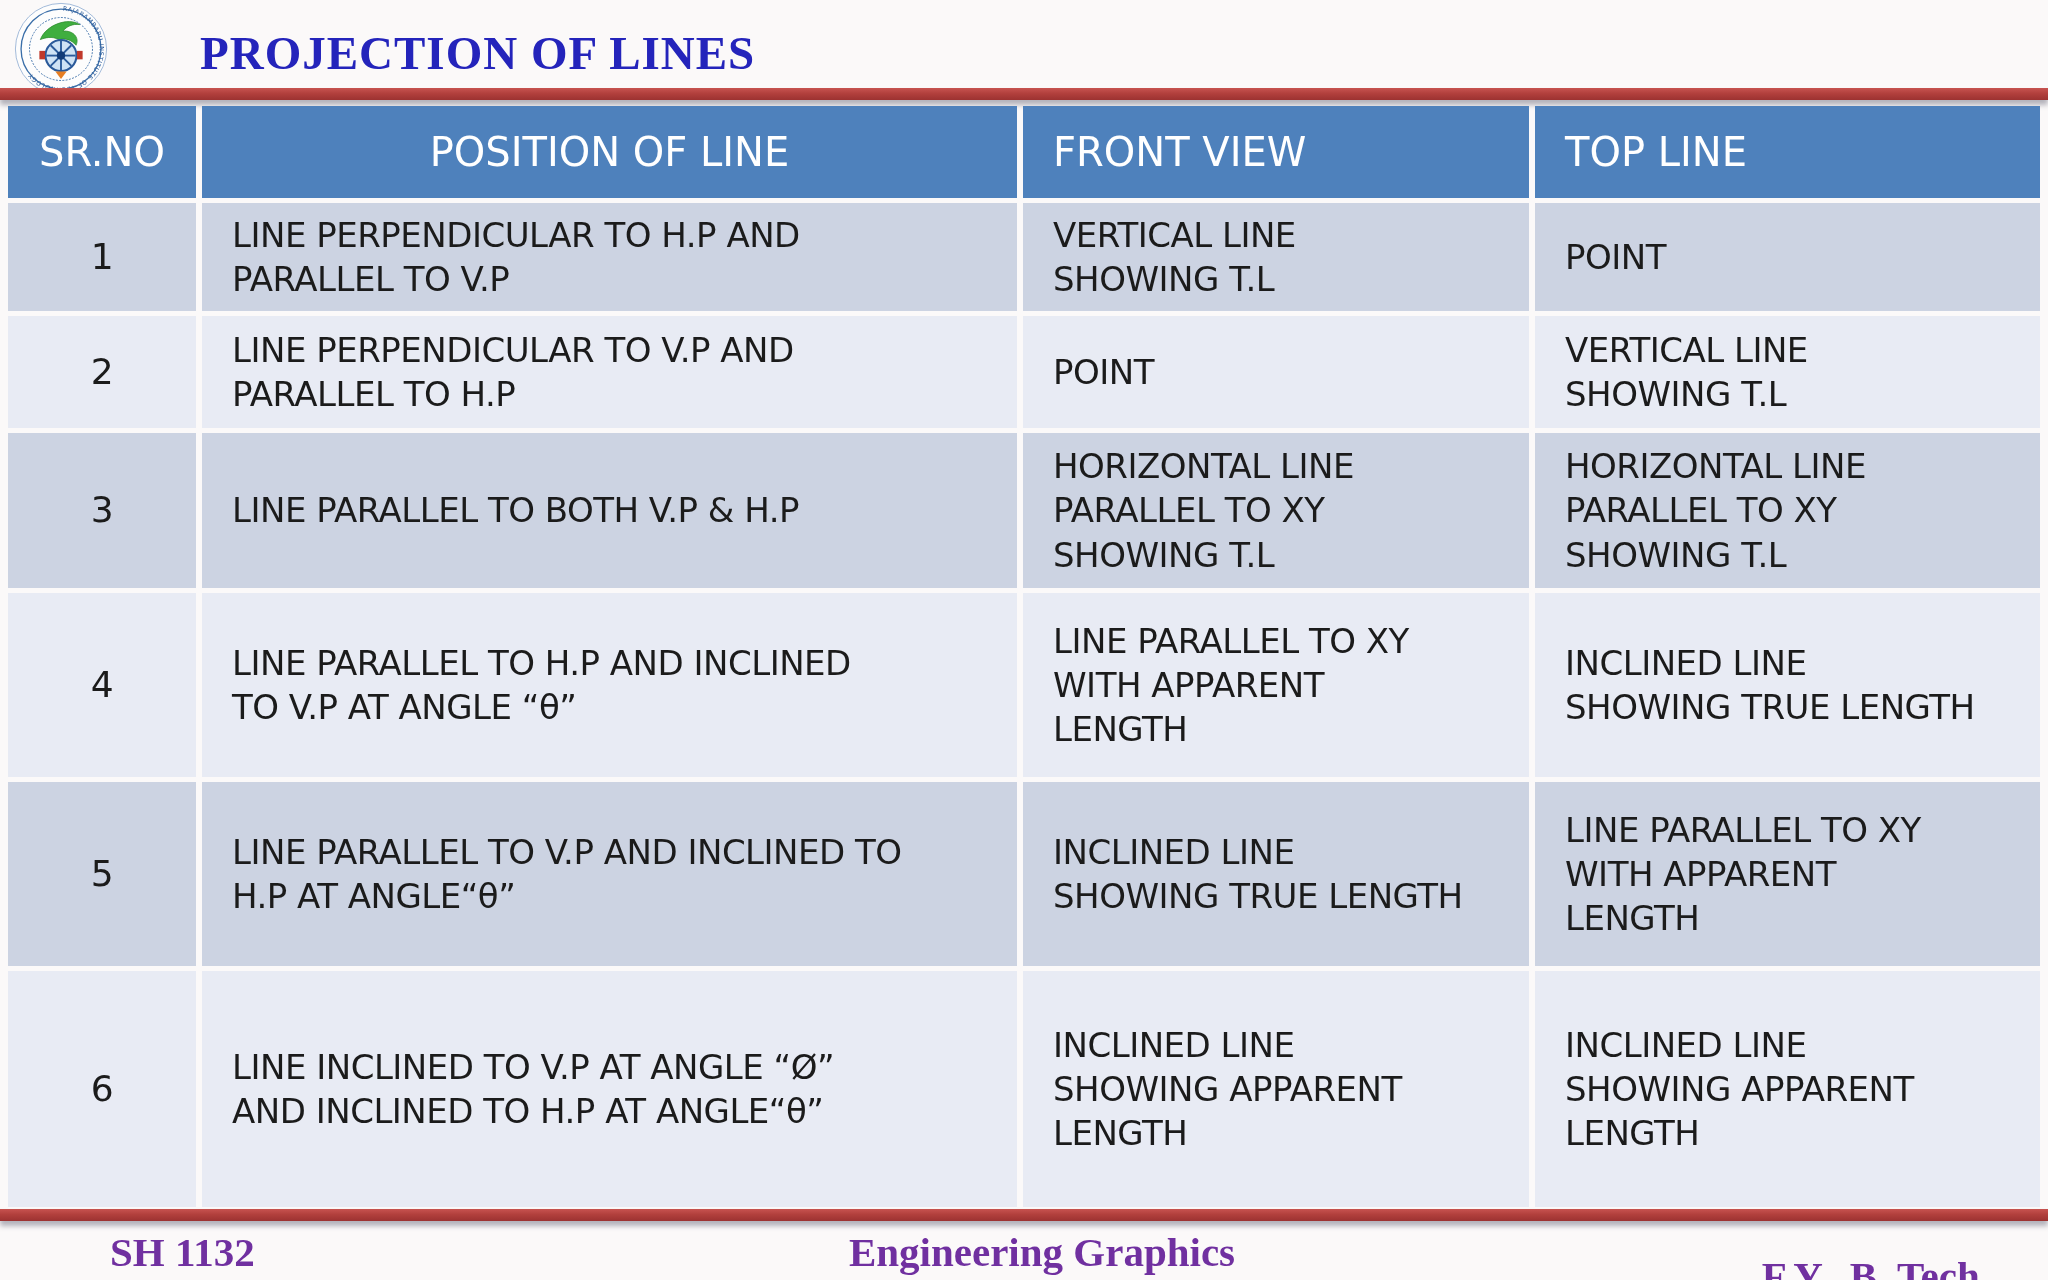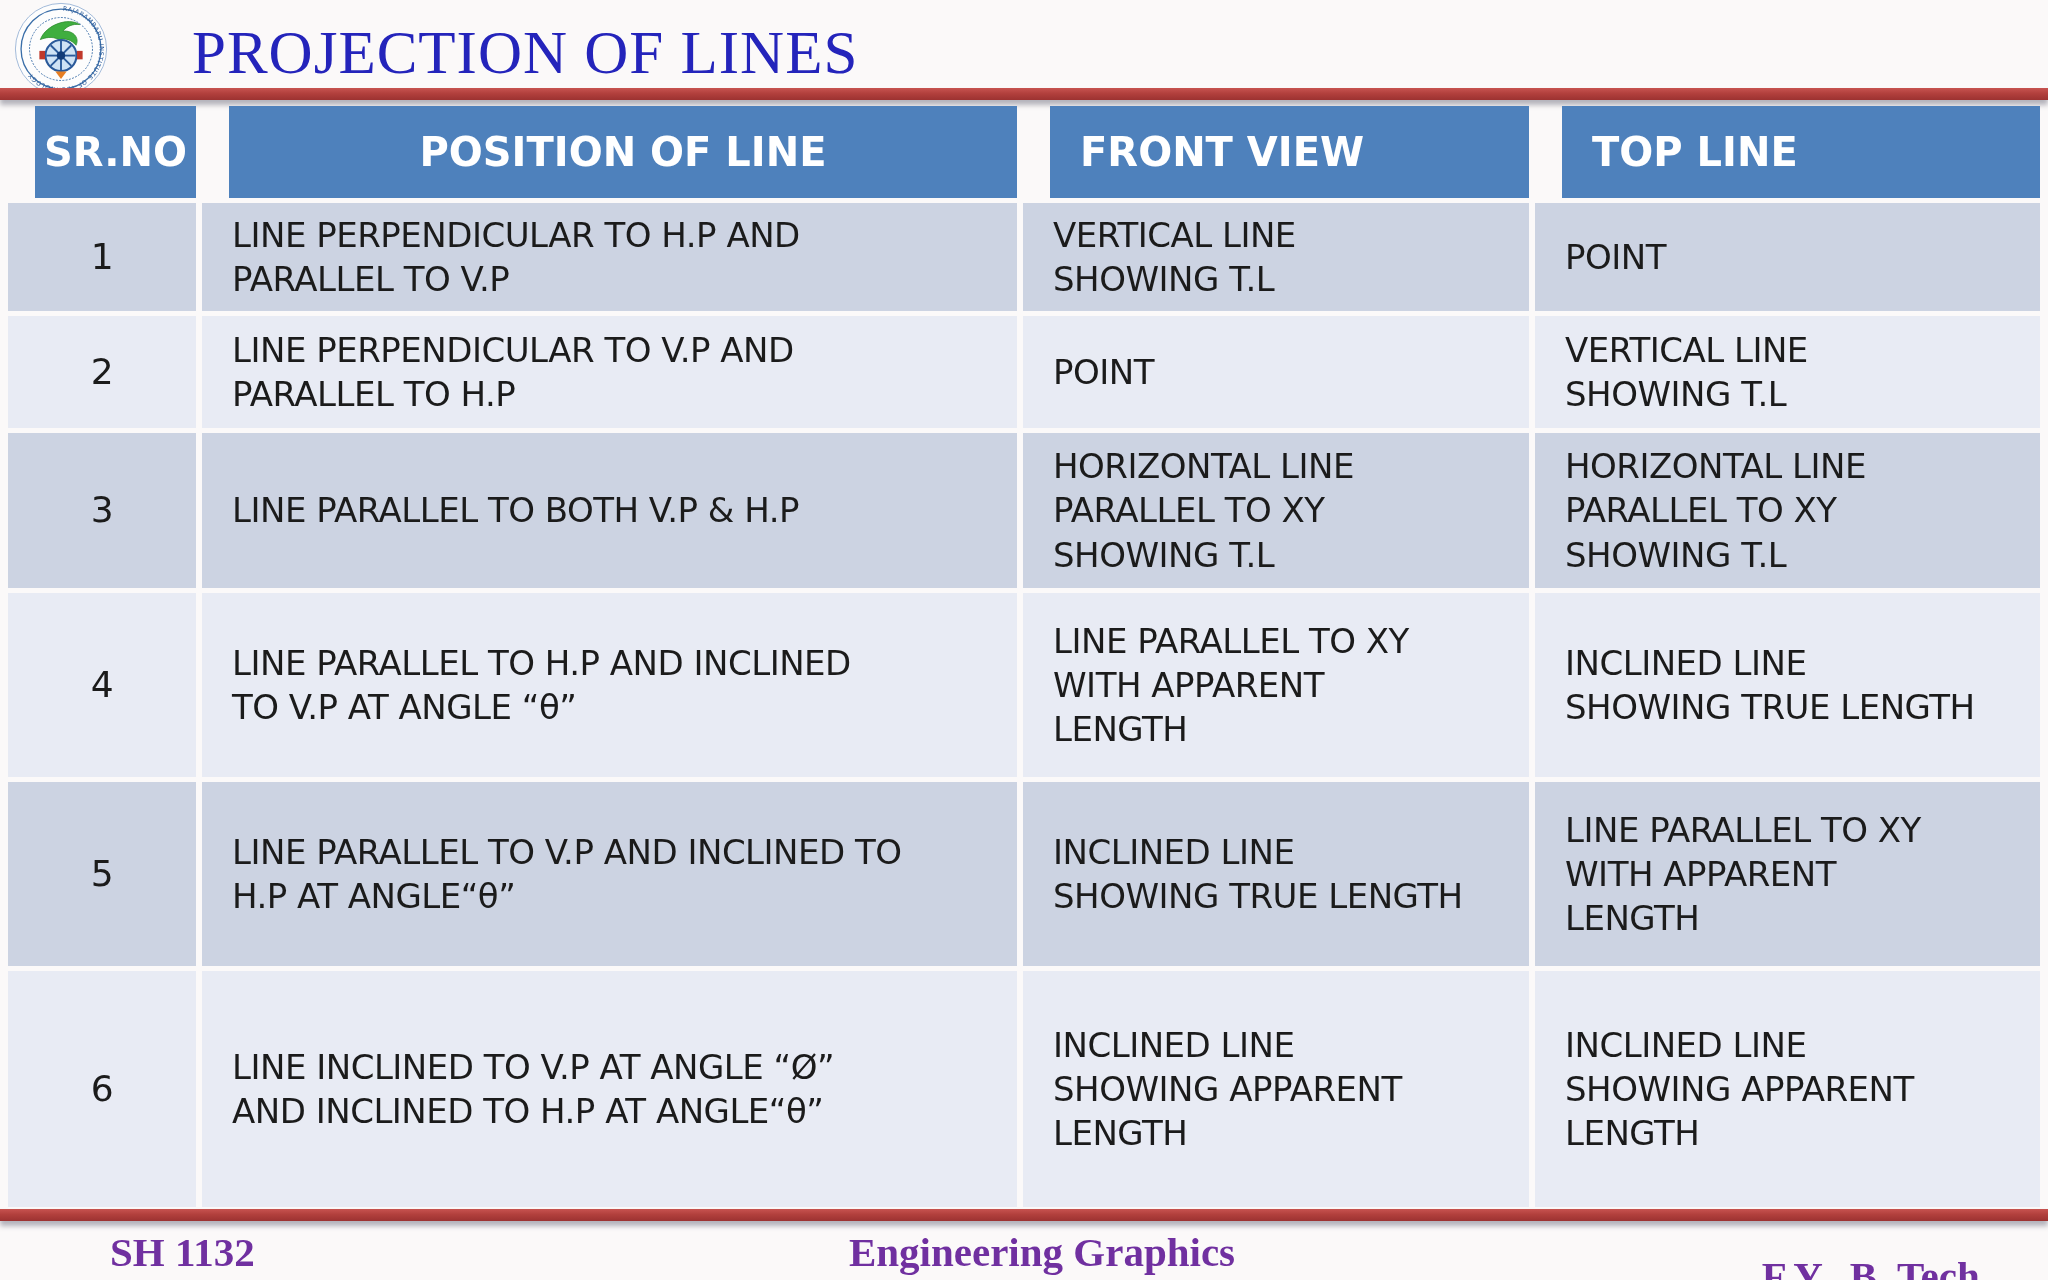--- a/index.html
+++ b/index.html
@@ -4,22 +4,22 @@
 <style>
   html,body{margin:0;padding:0;background:#888;}
   .slide{
     position:relative; width:2048px; height:1280px; overflow:hidden;
     background:#fbf9f9;
     font-family:"DejaVu Sans", sans-serif;
   }
   
   .logo{position:absolute; left:14px; top:2px; width:94px; height:94px;}
   .title{
-    position:absolute; left:192px; top:18px; margin:0;
-    font-family:"Liberation Serif", serif; font-weight:400; font-size:61px;
+    position:absolute; left:192px; top:18px; margin:8px;
+    font-family:"Liberation Serif", serif; font-weight:700; font-size:47px;
     letter-spacing:1px; color:var(--title-blue,#2424bb); white-space:pre;
   }
   .rule{
     position:absolute; left:0; width:2048px; height:12px;
     background:linear-gradient(to bottom,#c75350 0%, #b2403d 45%, #9c3231 100%);
     box-shadow:0 5px 5px rgba(110,110,125,.5);
   }
   .rule-top{top:88px;}
   .rule-bottom{top:1209px;}
   
@@ -31,21 +31,21 @@
     gap:5px 6px;
   }
   .cell{
     display:flex; align-items:center; justify-content:flex-start;
     padding:0 30px; white-space:pre-line;
     font-size:34px; line-height:1.3; color:#1b1b1b;
     letter-spacing:-0.5px;
   }
   .head{
     background:var(--header-bg,#4e81bc); color:#ffffff;
-    font-size:40px; font-weight:700; letter-spacing:0;margin-left:27px;
+    font-size:40px; font-weight:400; letter-spacing:0;
   }
   .center{justify-content:center; padding:0; text-align:center;}
   .odd{background:var(--row-odd,#ccd3e2);}
   .even{background:var(--row-even,#e8ebf4);}
   .srnum{font-size:36px;}
   
   .footer{
     position:absolute; left:0; top:1228px; width:2048px; height:48px;
     font-family:"Liberation Serif", serif; font-weight:700; font-size:41px;
     color:var(--footer-purple,#7030a0);

